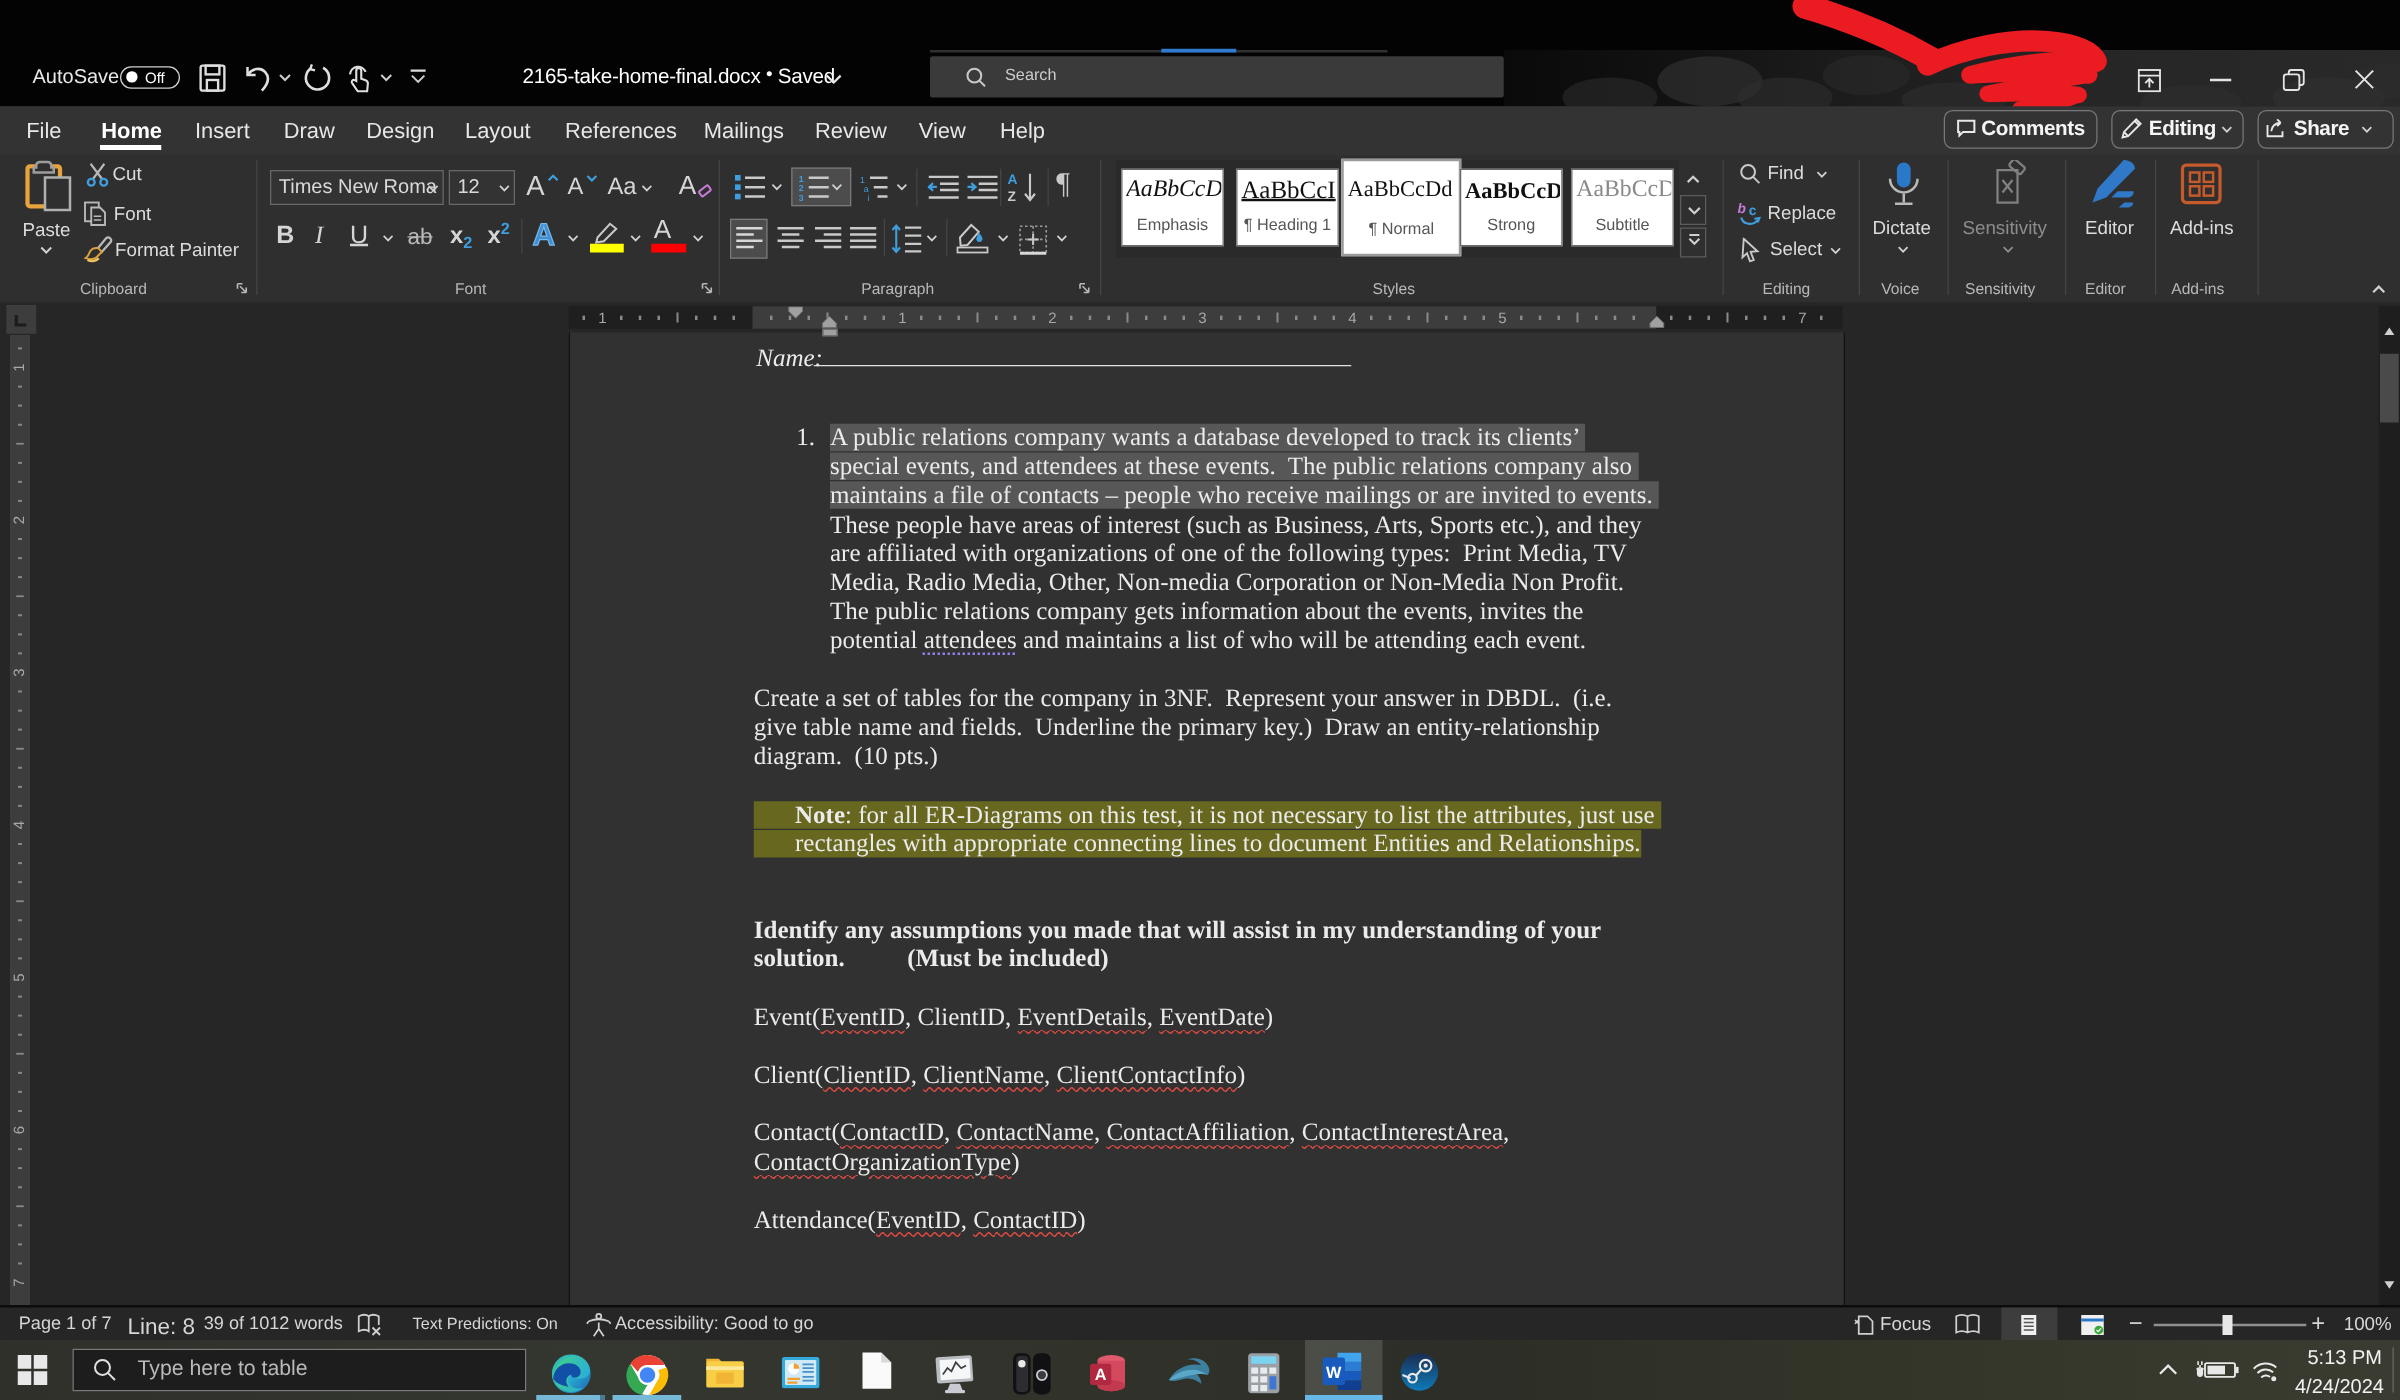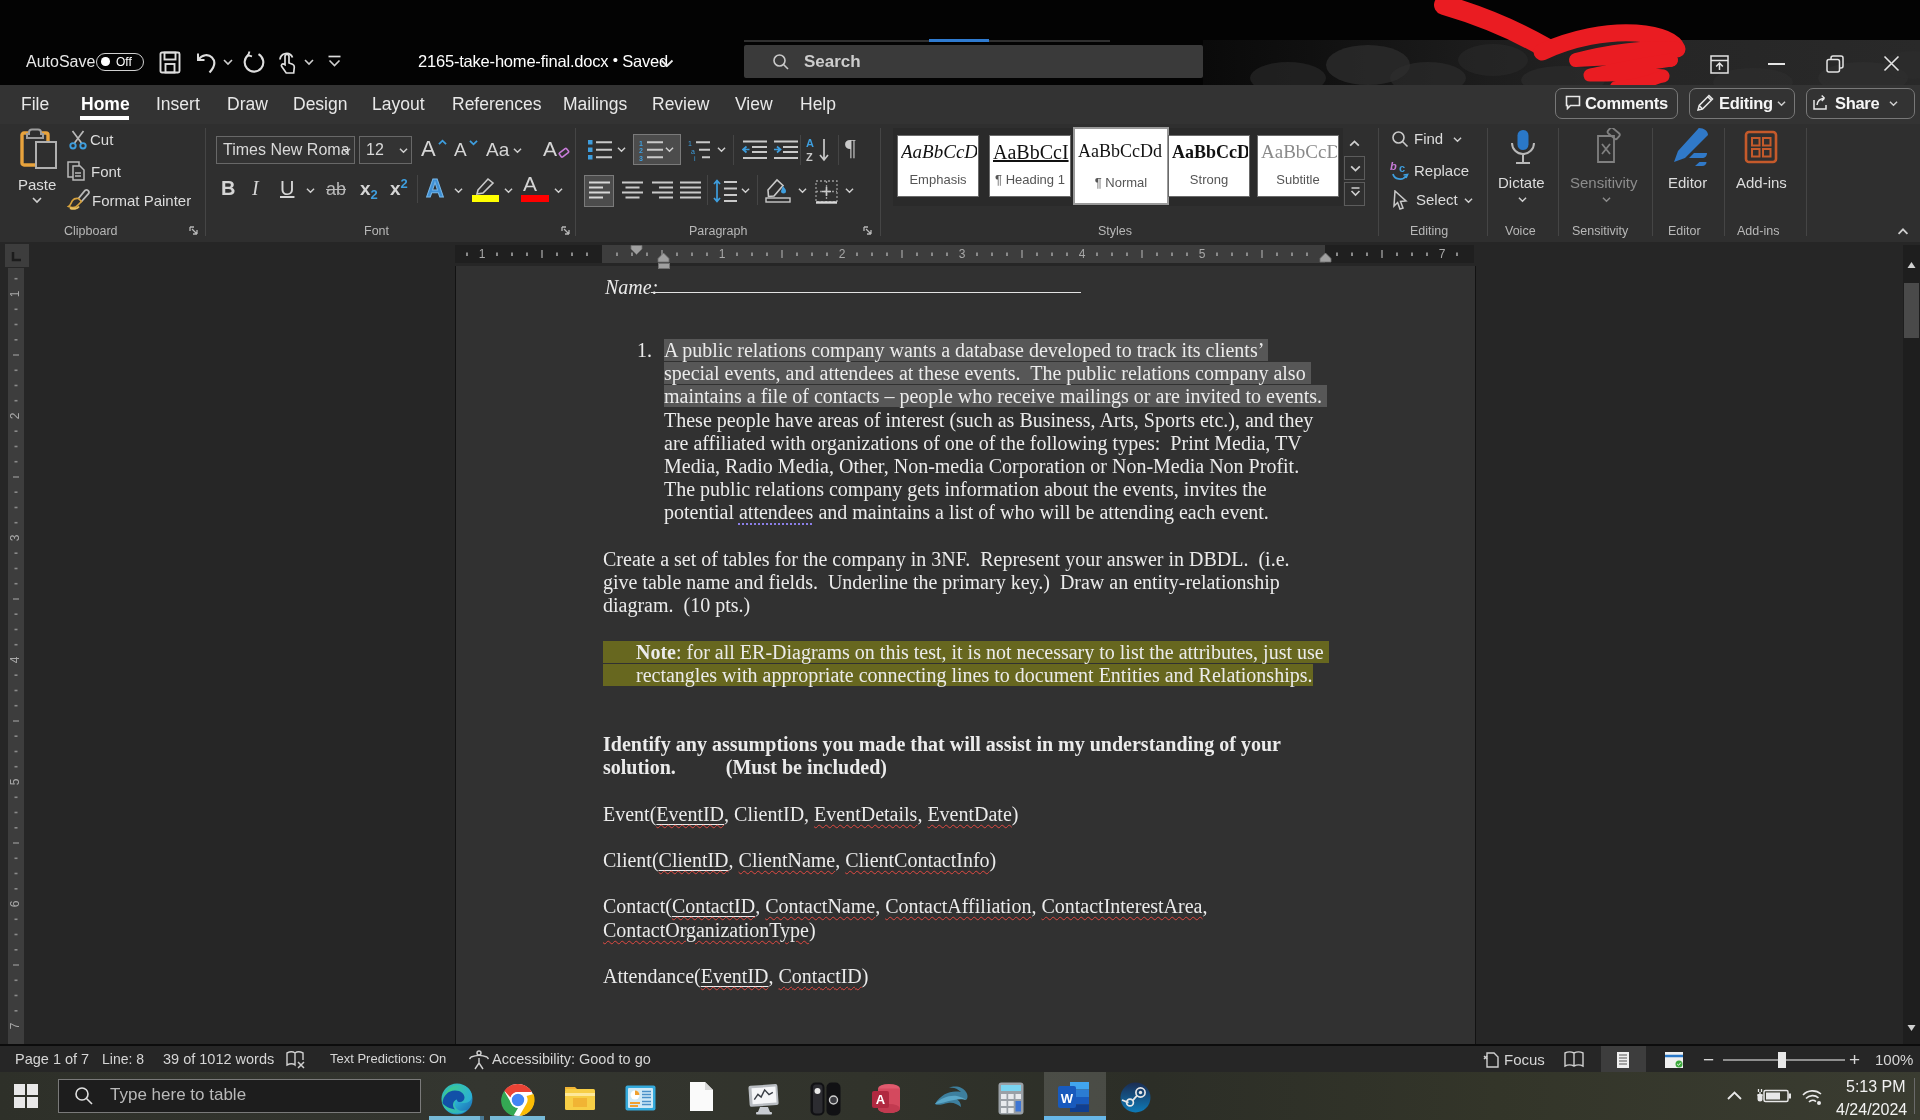--- a/index.html
+++ b/index.html
@@ -13,21 +13,21 @@
 #statusbar{left:0;top:1044px;width:1920px;height:28px;background:#262626;border-top:2px solid #0c0c0c;}
 #taskbar{left:0;top:1072px;width:1920px;height:48px;background:linear-gradient(90deg,#2e3029 0%,#343630 25%,#31332b 45%,#2c2e27 60%,#333529 78%,#3a3c31 100%);}
 .tab{color:#e8e8e8;font-size:17.5px;top:94px;}
 .glab{color:#b8b8b8;font-size:12.5px;}
 .btn-sm{color:#dcdcdc;font-size:15px;}
 .sep{width:1px;top:128px;height:108px;background:#454545;}
 .doc{font-family:"Liberation Serif",serif;font-size:20px;color:#ebebeb;white-space:pre;}
 .sel{background:#575757;}
 .oli{background:#67671f;padding-left:33px;}
 .sq{text-decoration:underline;text-decoration-style:wavy;text-decoration-color:#e04a42;text-decoration-thickness:1px;text-underline-offset:3px;}
-.un{text-decoration:underline;text-decoration-thickness:1px;text-underline-offset:3px;}
+.un{text-decoration-thickness:1px;text-underline-offset:3px;}
 .stybox{background:#ffffff;border:1px solid #6a6a6a;width:80px;height:60px;top:135px;}
 .stysample{font-family:"Liberation Serif",serif;font-size:19px;color:#111;left:3px;right:1px;top:5px;white-space:nowrap;overflow:hidden;}
 .stylabel{font-size:13px;color:#555;text-align:center;width:100%;top:36px;}
 .chev{stroke:#cfcfcf;stroke-width:1.6;fill:none;}
 svg{display:block;}
 </style>
 </head>
 <body>
 <div class="abs" id="titlebar">
 
@@ -84,21 +84,21 @@
   <div class="abs" style="left:418px;top:52px;color:#ffffff;font-size:16.5px;letter-spacing:-0.2px;">2165-take-home-final.docx <span style="font-size:15px;position:relative;top:-2px;">•</span> Saved</div>
   <svg class="abs" style="left:659px;top:58px;" width="16" height="11" viewBox="0 0 16 11">
       <path d="M2.5 2.5 L8 8 L13.5 2.5" stroke="#e8e8e8" stroke-width="1.8" fill="none"></path>
     </svg>
 
   <div class="abs" style="left:744px;top:45px;width:459px;height:33px;background:#3a3a3a;border-radius:2px;"></div>
   <svg class="abs" style="left:772px;top:53px;" width="18" height="18" viewBox="0 0 18 18">
     <circle cx="7.5" cy="7.5" r="5.5" fill="none" stroke="#c9c9c9" stroke-width="1.6"></circle>
     <line x1="11.5" y1="11.5" x2="16" y2="16" stroke="#c9c9c9" stroke-width="1.6"></line>
   </svg>
-  <div class="abs" style="left:804px;top:52px;color:#cdcdcd;font-size:17px;font-weight:bold;">Search</div>
+  <div class="abs" style="left:804px;top:52px;color:#cdcdcd;font-size:13px;">Search</div>
 
   <div class="abs" style="left:744px;top:40px;width:366px;height:2px;background:#303030;"></div>
   <div class="abs" style="left:929px;top:39px;width:60px;height:3px;background:#2f7bd0;"></div>
 
   <svg class="abs" style="left:1710px;top:55px;" width="19" height="19" viewBox="0 0 19 19">
     <rect x="1" y="1" width="17" height="17" fill="none" stroke="#e4e4e4" stroke-width="1.5"></rect>
     <path d="M1 5.5 h17" stroke="#e4e4e4" stroke-width="1.5"></path>
     <path d="M9.5 15 V8.5 M6.2 11.5 L9.5 8 L12.8 11.5" fill="none" stroke="#e4e4e4" stroke-width="1.5"></path>
   </svg>
   <div class="abs" style="left:1768px;top:63px;width:17px;height:1.7px;background:#e4e4e4;"></div>
@@ -626,21 +626,21 @@
   <svg class="abs" style="left:1906px;top:18px;" width="11" height="10" viewBox="0 0 11 10">
       <path d="M1.5 8 L5.5 2 L9.5 8 Z" fill="#d0d0d0"></path>
     </svg>
   <div class="abs" style="left:1904px;top:41px;width:15px;height:55px;background:#4a4a4a;"></div>
   <svg class="abs" style="left:1906px;top:781px;" width="11" height="10" viewBox="0 0 11 10">
       <path d="M1.5 2 L5.5 8 L9.5 2 Z" fill="#d0d0d0"></path>
     </svg>
 </div>
 <div class="abs" id="statusbar">
   <div class="abs" style="left:15px;top:5px;color:#d6d6d6;font-size:14.5px;">Page 1 of 7</div>
-  <div class="abs" style="left:102px;top:5px;color:#d6d6d6;font-size:14px;">Line: 8</div>
+  <div class="abs" style="left:102px;top:5px;color:#d6d6d6;font-size:18px;">Line: 8</div>
   <div class="abs" style="left:163px;top:5px;color:#d6d6d6;font-size:14.5px;">39 of 1012 words</div>
   <svg class="abs" style="left:285px;top:4px;" width="22" height="19" viewBox="0 0 22 19">
     <path d="M2 3 c3 -1.5 6 -1.5 8 0 v12 c-2 -1.5 -5 -1.5 -8 0 z" fill="none" stroke="#d0d0d0" stroke-width="1.4"></path>
     <path d="M10 3 c2 -1.5 5 -1.5 8 0 v7" fill="none" stroke="#d0d0d0" stroke-width="1.4"></path>
     <path d="M13 12 l6 6 M19 12 l-6 6" stroke="#d0d0d0" stroke-width="1.5"></path>
   </svg>
   <div class="abs" style="left:330px;top:5px;color:#d6d6d6;font-size:13px;">Text Predictions: On</div>
   <svg class="abs" style="left:468px;top:3px;" width="22" height="22" viewBox="0 0 22 22">
     <circle cx="11" cy="4" r="2" fill="none" stroke="#d0d0d0" stroke-width="1.4"></circle>
     <path d="M3 8 c5 -2 11 -2 16 0 M11 9 v5 M11 14 l-4 6 M11 14 l4 6" fill="none" stroke="#d0d0d0" stroke-width="1.4"></path>

